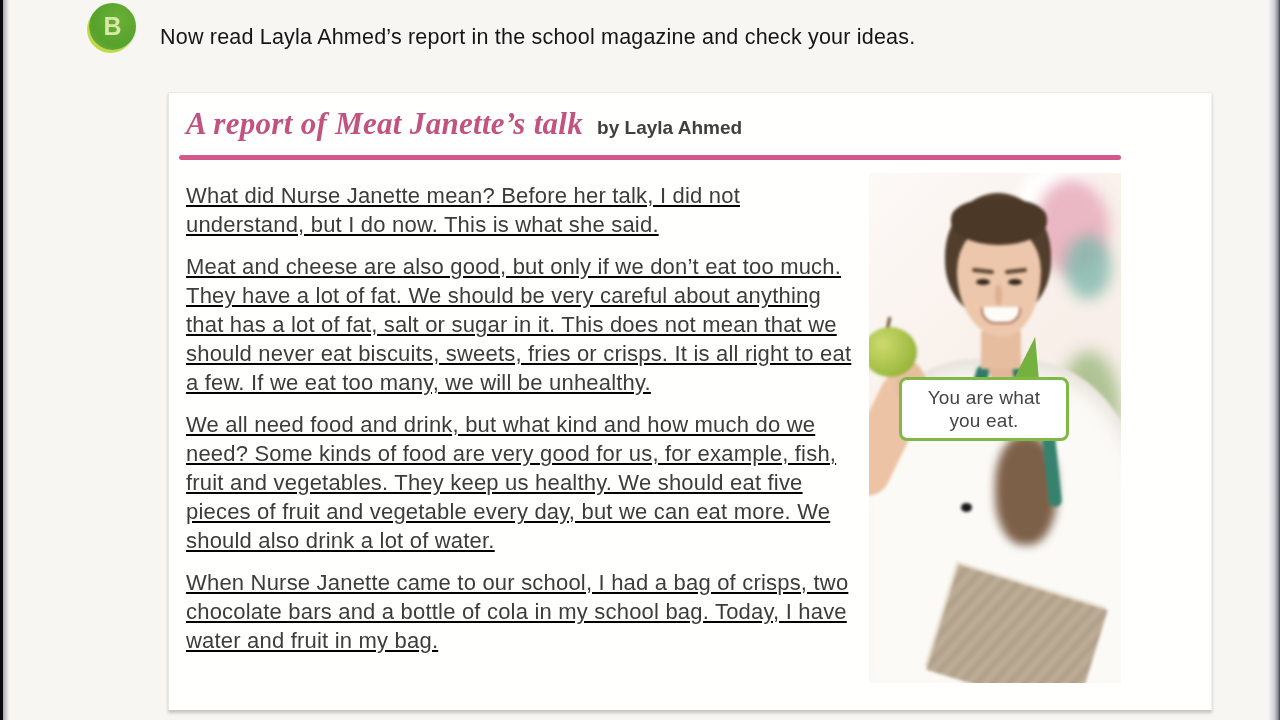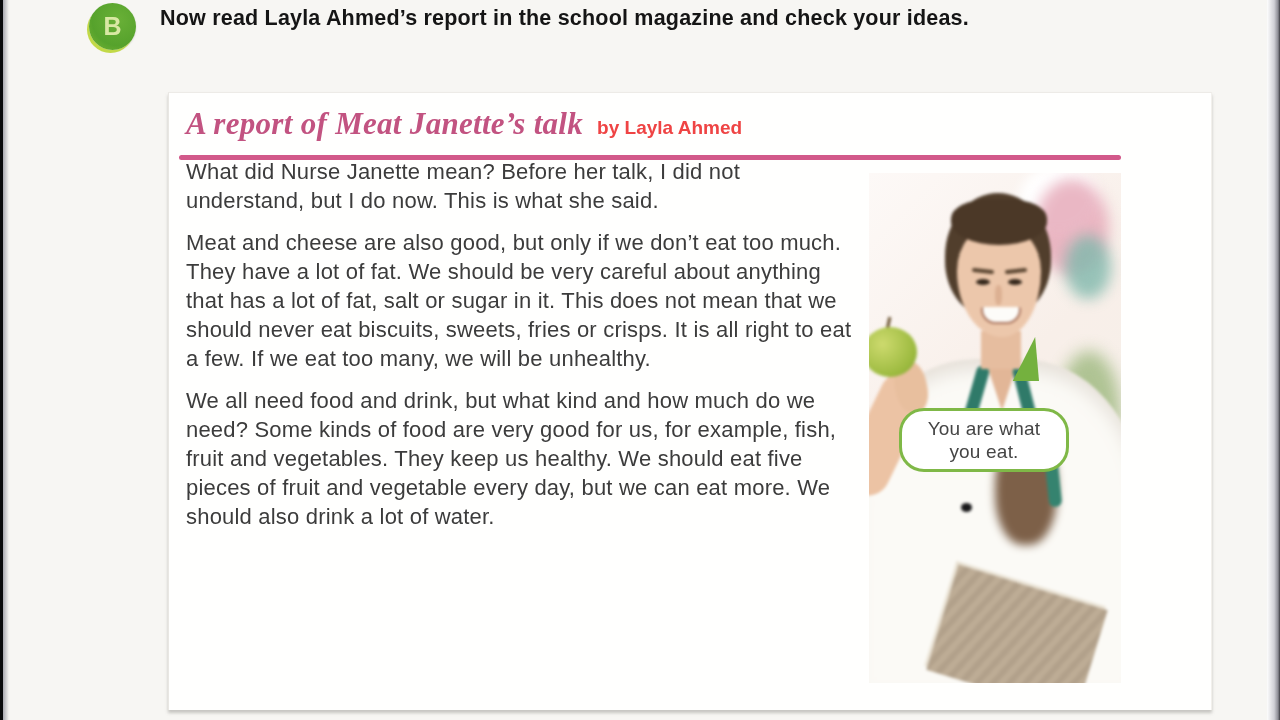--- a/index.html
+++ b/index.html
@@ -12,37 +12,37 @@
                      background:linear-gradient(to right,#a9a9b0,#f7f6f3); z-index:50; }
   .edge-right      { position:absolute; right:0; top:0; width:13px; height:720px;
                      background:linear-gradient(to right,#fdfdfd,#cfcfd5 55%,#8c8c94 85%,#3a3a40); z-index:50; }
 
   
   .section-badge { position:absolute; left:89px; top:3px; width:47px; height:47px; border-radius:50%;
                    background:radial-gradient(circle at 62% 35%, #69b037, #56a22c 62%, #7ab835);
                    box-shadow:-2px 3px 0 #c2d947, 0 1px 2px rgba(0,0,0,.15);
                    display:flex; align-items:center; justify-content:center;
                    color:#d9e8a4; font-weight:bold; font-size:25px; }
-  .instruction { position:absolute; left:160px; top:6px; width:940px;
-                 font-size:21.5px; font-weight:bold; color:#151515; letter-spacing:.2px; }
+  .instruction { position:absolute; left:160px; top:25px; width:940px;
+                 font-size:21.5px; font-weight:normal; color:#151515; letter-spacing:.2px; }
 
   
   .card { position:absolute; left:168px; top:92px; width:1044px; height:618px; background:#fffffe;
           border-left:1px solid #e9e7e3; border-top:1px solid #edebe7; border-right:1px solid #f2f0ec;
           box-shadow:0 3px 3px rgba(110,105,100,.35); }
 
   .title-row { position:absolute; left:17px; top:13px; white-space:nowrap; }
   .report-title { font-family:"Liberation Serif", serif; font-style:italic; font-weight:bold;
                   font-size:31px; color:#c25381; letter-spacing:.3px; }
-  .byline { font-size:19px; font-weight:bold; color:#ef4444; margin-left:14px; }
+  .byline { font-size:19px; font-weight:bold; color:#404040; margin-left:14px; }
   .title-rule { position:absolute; left:10px; top:62px; width:942px; height:5px;
                 background:#d2598a; border-radius:3px; }
 
   
-  .body-text { position:absolute; left:17px; top:64px; width:668px; }
+  .body-text { position:absolute; left:17px; top:88px; width:668px;text-decoration:underline; }
   .body-text p { font-size:22px; line-height:29px; color:#3c3c3c; margin-bottom:13px; letter-spacing:.2px; }
 
   
   .photo { position:absolute; left:700px; top:80px; width:252px; height:510px; overflow:hidden;
            background:linear-gradient(135deg,#fdf9f7,#f8efe9 45%,#f4f0e9); }
   .photo-blur { position:absolute; inset:0; filter:blur(1.4px); }
   .blob { position:absolute; border-radius:50%; }
   .blob-pink  { left:166px; top:6px;  width:74px; height:96px; background:#e5a6b6; filter:blur(7px); opacity:.8; }
   .blob-teal  { left:196px; top:62px; width:46px; height:64px; background:#7fb8ac; filter:blur(7px); opacity:.8; }
   .blob-green { left:188px; top:178px; width:64px; height:130px; background:#9db87e; filter:blur(8px); opacity:.8; }
@@ -86,23 +86,23 @@
   .mic-dot { position:absolute; left:92px; top:330px; width:11px; height:9px; background:#18181a;
              border-radius:50%; }
   .clipboard { position:absolute; left:70px; top:412px; width:156px; height:110px;
                background:repeating-linear-gradient(115deg,#bdac95 0 6px,#b2a18b 6px 12px);
                transform:rotate(17deg); box-shadow:-3px -3px 0 #e9e2d4; }
 
   
   .bubble-tail { position:absolute; left:138px; top:164px; width:32px; height:44px; background:#74b13e;
                  clip-path:polygon(88% 0, 18% 100%, 100% 100%); }
   .bubble { position:absolute; left:30px; top:204px; width:170px; min-height:64px; background:#fff;
-            border:3px solid #7fb847; border-radius:25px; padding:4px 10px;
+            border:3px solid #7fb847; border-radius:8px; padding:4px 10px;
             display:flex; align-items:center; justify-content:center; text-align:center;
-            font-size:19px; line-height:23px; color:#454545; letter-spacing:.2px;margin-top:31px; }
+            font-size:19px; line-height:23px; color:#454545; letter-spacing:.2px; }
 </style>
 </head>
 <body>
 
 <div class="edge-left-black"></div>
 <div class="edge-left-gray"></div>
 <div class="edge-right"></div>
 
 <div class="section-badge">
   <span>B</span>
@@ -112,20 +112,21 @@
 <div class="card">
   <div class="title-row">
     <span class="report-title">A report of Meat Janette’s talk</span><span class="byline">by Layla Ahmed</span>
   </div>
   <div class="title-rule"></div>
 
   <div class="body-text">
     <p>What did Nurse Janette mean? Before her talk, I did not understand, but I do now. This is what she said.</p>
     <p>Meat and cheese are also good, but only if we don’t eat too much. They have a lot of fat. We should be very careful about anything that has a lot of fat, salt or sugar in it. This does not mean that we should never eat biscuits, sweets, fries or crisps. It is all right to eat a few. If we eat too many, we will be unhealthy.</p>
     <p>We all need food and drink, but what kind and how much do we need? Some kinds of food are very good for us, for example, fish, fruit and vegetables. They keep us healthy. We should eat five pieces of fruit and vegetable every day, but we can eat more. We should also drink a lot of water.</p>
+    <p>When Nurse Janette came to our school, I had a bag of crisps, two chocolate bars and a bottle of cola in my school bag. Today, I have water and fruit in my bag.</p>
   </div>
 
   <div class="photo">
     <div class="photo-blur">
       <div class="blob blob-white"></div>
       <div class="blob blob-pink"></div>
       <div class="blob blob-teal"></div>
       <div class="blob blob-green"></div>
       <div class="coat"></div>
       <div class="side-shadow"></div>

